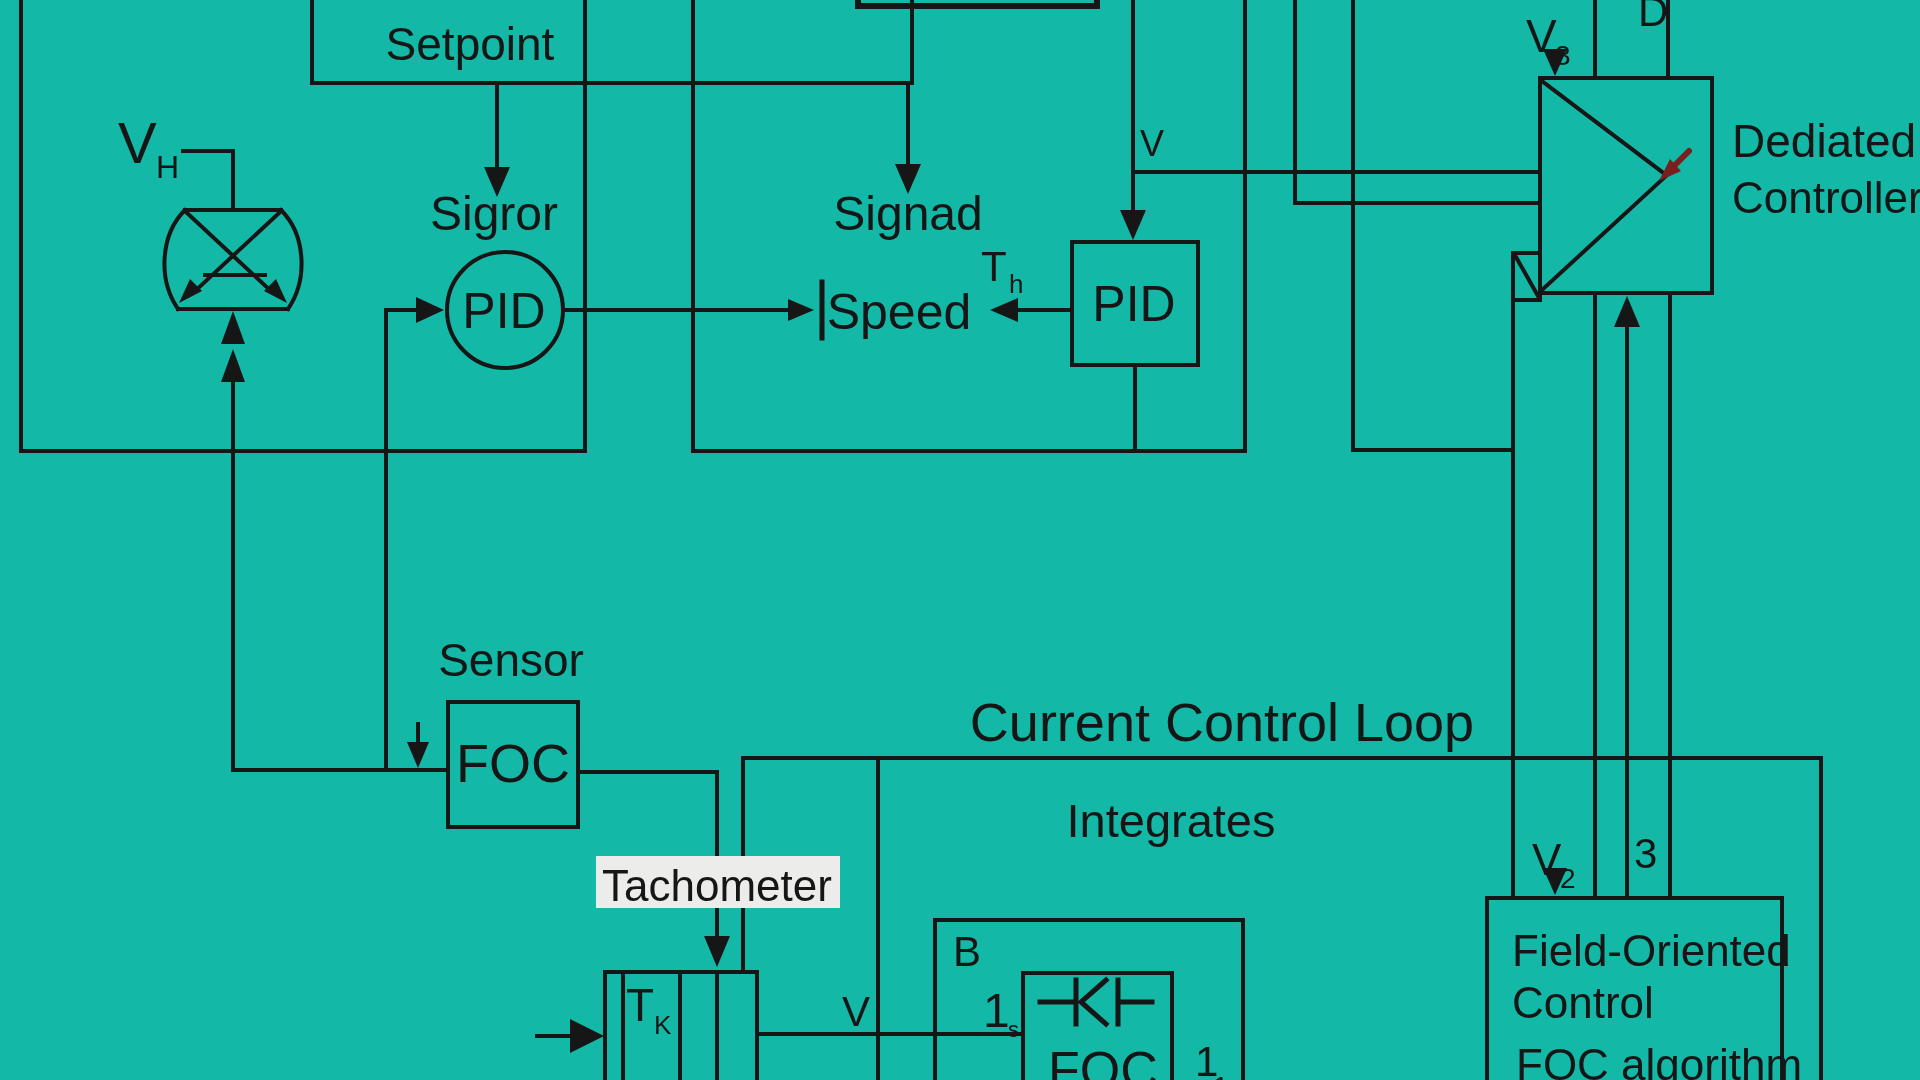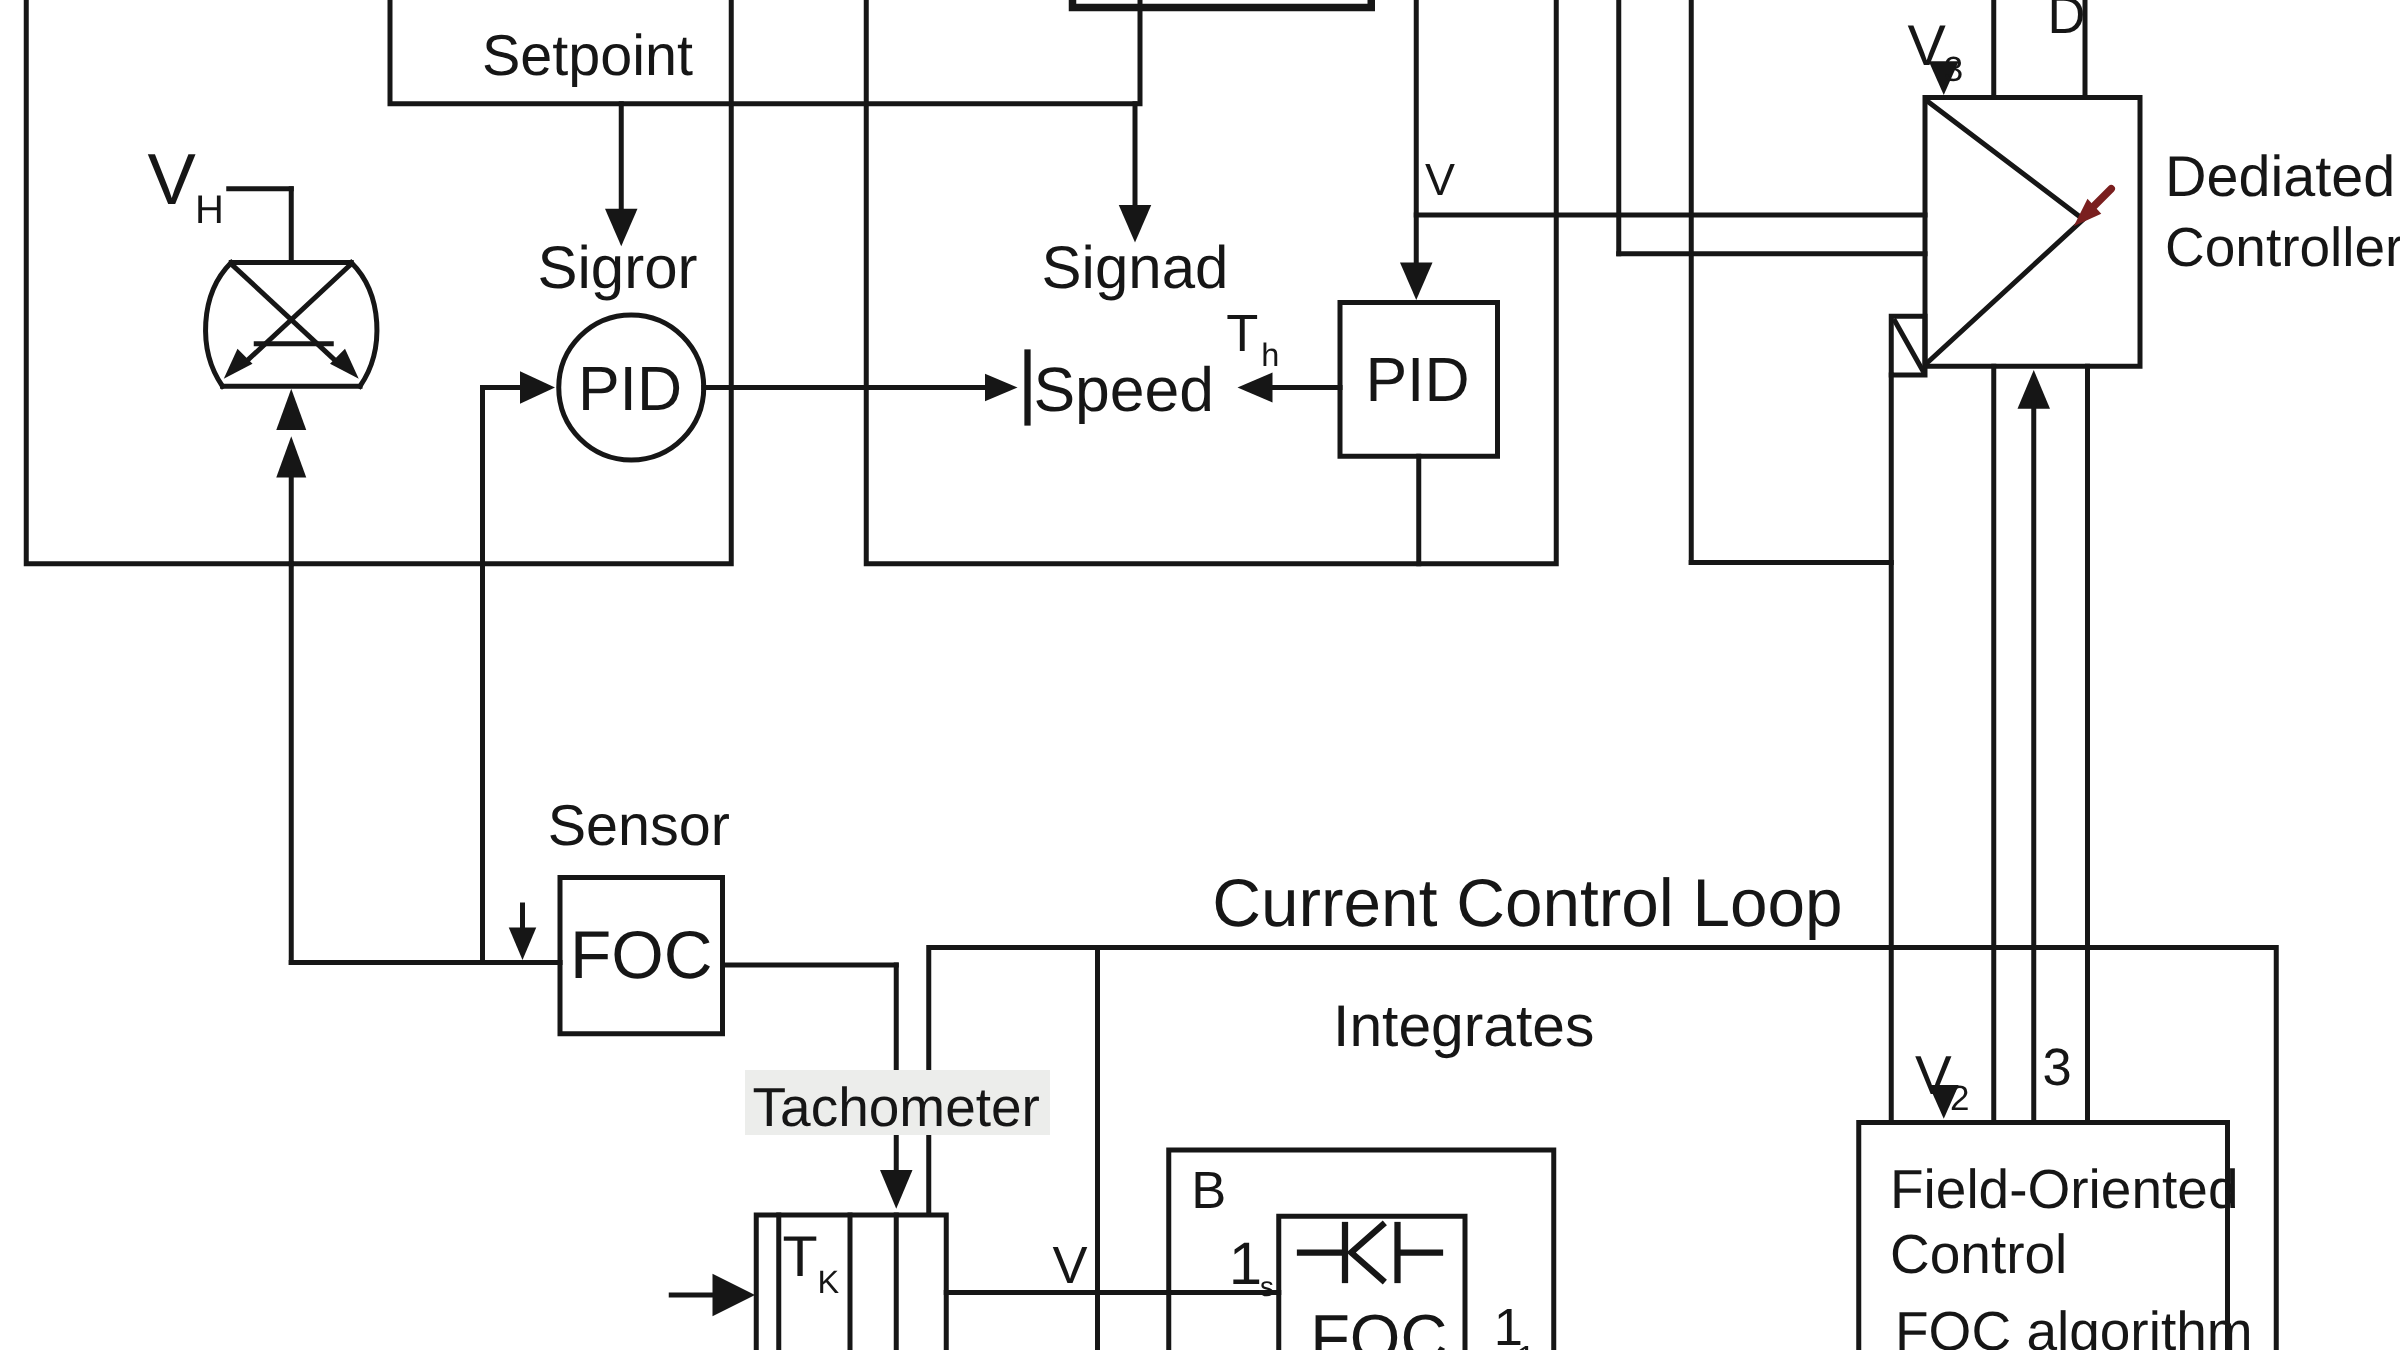--- a/index.html
+++ b/index.html
@@ -1,16 +1,16 @@
 <!DOCTYPE html>
 <html><head>
 <meta charset="utf-8">
 <style>
   html,body{margin:0;padding:0;background:#ecedeb;overflow:hidden;}
-  .stage{position:relative;width:1920px;height:1080px;background:#ffffff;
+  .stage{position:relative;width:1920px;height:1080px;background:#14b8a6;
          font-family:"Liberation Sans",sans-serif;}
   svg{position:absolute;left:0;top:0;}
   svg text{fill:#161616;font-family:"Liberation Sans",sans-serif;}
   .wire{stroke:#161616;stroke-width:4;fill:none;stroke-linecap:square;}
   .wire-thick{stroke:#161616;stroke-width:5;fill:none;stroke-linecap:square;}
   .boxline{stroke:#161616;stroke-width:4;fill:none;stroke-linejoin:miter;}
   .arrow{fill:#161616;stroke:none;}
   .red-line{stroke:#7a1f1f;stroke-width:6;fill:none;stroke-linecap:round;}
   .red-arrow{fill:#7a1f1f;stroke:none;}
   .lbl{font-weight:400;}

